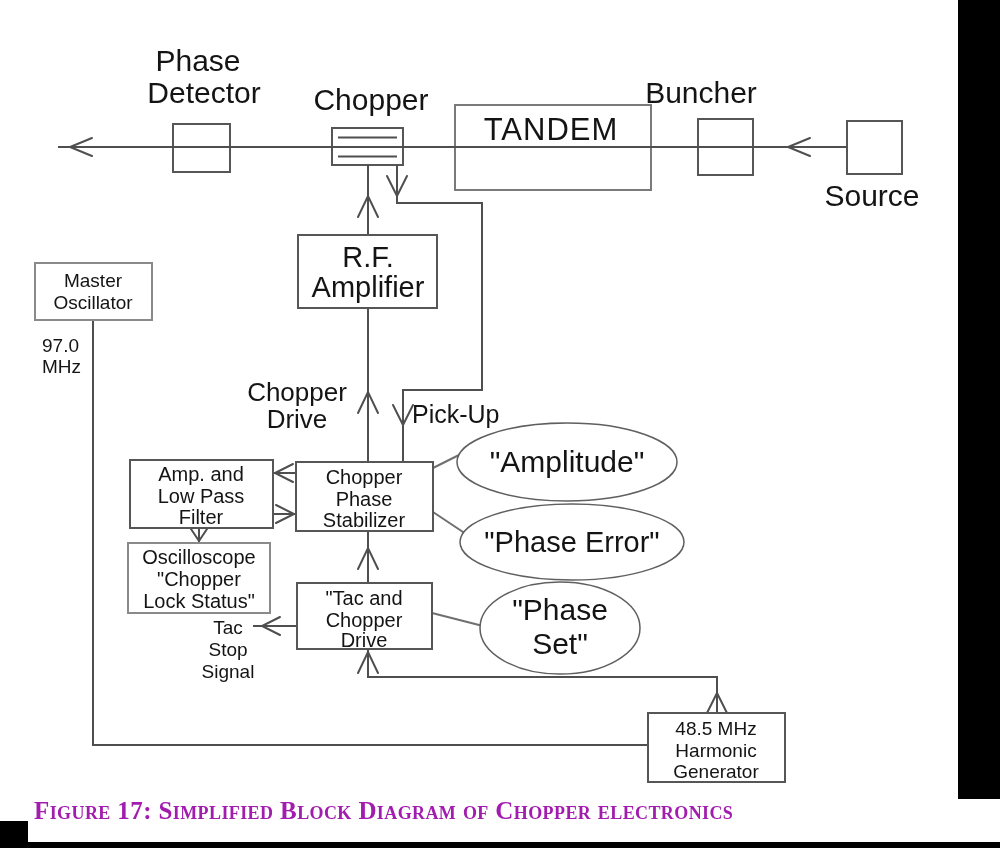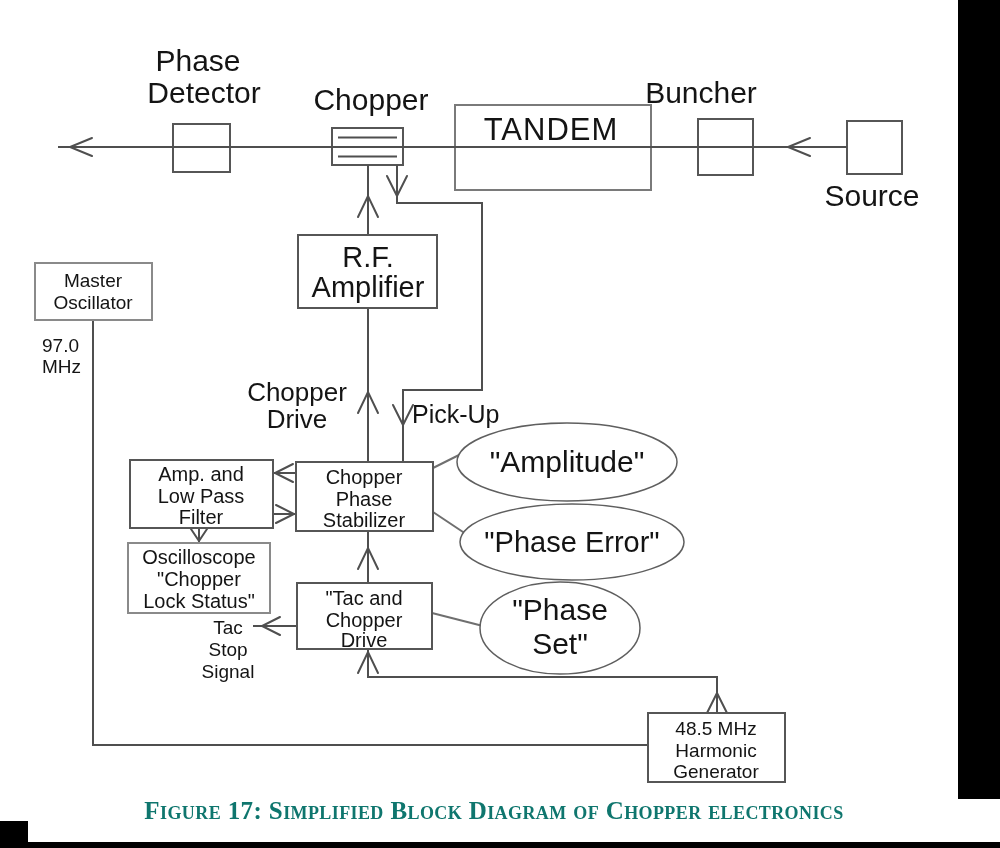--- a/index.html
+++ b/index.html
@@ -18,21 +18,21 @@
   .lbl-sm{font-size:19px;}
   .mid{text-anchor:middle;}
   .wire{stroke:#4f4f4f;stroke-width:2;fill:none;}
   .wire-light{stroke:#6f6f6f;stroke-width:2;fill:none;}
   .box{fill:#ffffff;stroke:#565656;stroke-width:2;}
   .box-light{fill:#ffffff;stroke:#8a8a8a;stroke-width:2;}
   .ell{fill:#ffffff;stroke:#5f5f5f;stroke-width:1.5;}
   .arrow{stroke:#4f4f4f;stroke-width:2;fill:none;stroke-linecap:round;}
   #caption{position:absolute;left:34px;top:797px;width:920px;
            font-family:"Liberation Serif",serif;font-variant:small-caps;font-weight:bold;
-           font-size:25px;letter-spacing:0.4px;color:#0f766e;white-space:nowrap;text-align:center;}
+           font-size:25px;letter-spacing:0.4px;color:#a21caf;white-space:nowrap;}
   .bar{position:absolute;background:#000000;}
   #bar-right{left:958px;top:0;width:42px;height:799px;}
   #bar-bottom{left:0;top:842px;width:1000px;height:6px;}
   #bar-corner{left:0;top:821px;width:28px;height:27px;}
 </style>
 </head>
 <body>
 
 <div id="stage">
 

